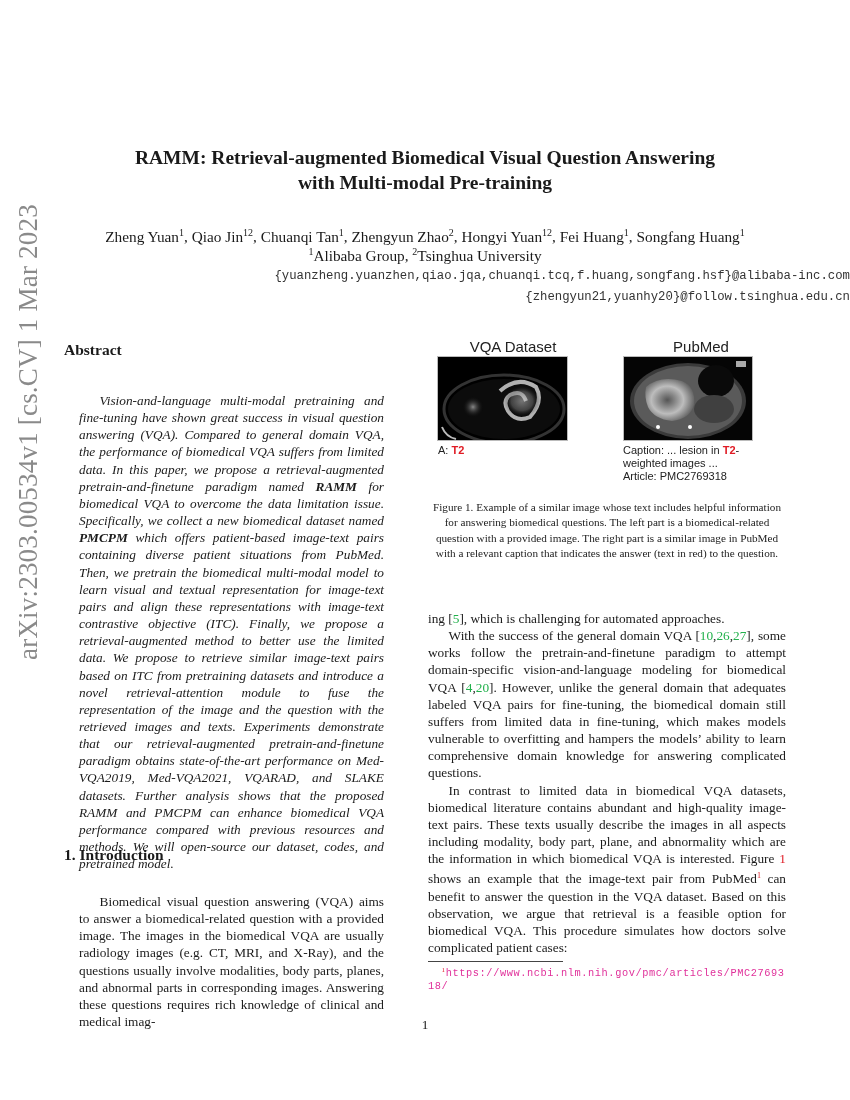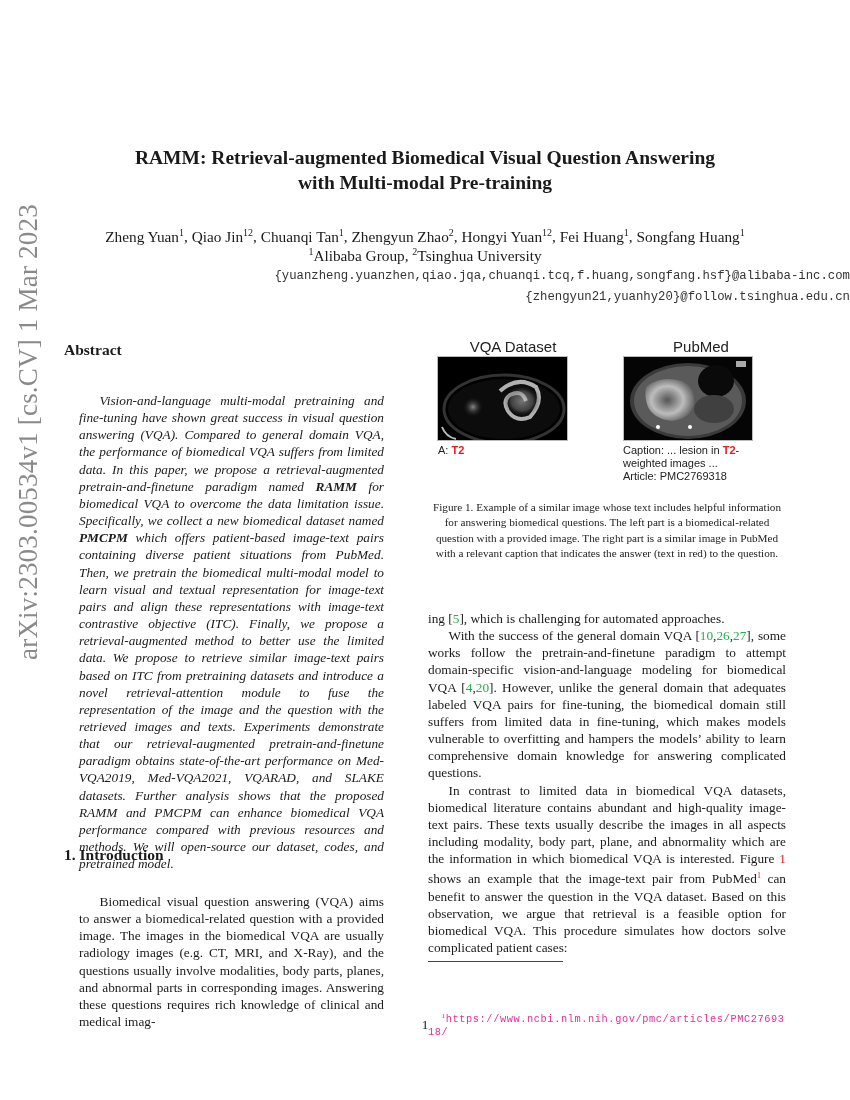--- a/index.html
+++ b/index.html
@@ -26,21 +26,21 @@
   .cite-g { color:#22b14c; }
   .cite-r { color:#e0202a; }
   .fig { position:absolute; left:428px; top:338px; width:358px; height:150px; }
   .fig-panel { position:absolute; top:0; width:170px; }
   .fig-label { text-align:center; font-family:"Liberation Sans", sans-serif; font-size:15px; color:#222; height:18px; }
   .fig-img { position:absolute; top:18px; height:83px; border:1px solid #bbb; overflow:hidden; background:#000; }
   .fig-text { position:absolute; top:106px; font-family:"Liberation Sans", sans-serif; font-size:11px; line-height:13.2px; color:#222; }
   .red-b { color:#e01b24; font-weight:bold; }
   .fig-caption { top:500px; font-size:11.2px; line-height:15.3px; text-align:center; color:#222; }
   .footnote-rule { position:absolute; left:428px; top:961px; width:135px; height:1px; background:#444; }
-  .footnote { position:absolute; left:428px; top:1010px; width:358px; font-family:"Liberation Mono", monospace;
+  .footnote { position:absolute; left:428px; top:964px; width:358px; font-family:"Liberation Mono", monospace;
               font-size:10.3px; line-height:13px; color:#e0309a; letter-spacing:0.6px; }
   .footnote sup { font-family:"Liberation Serif", serif; font-size:7px; color:#e0202a; }
   .page-number { position:absolute; left:0; width:850px; top:1017px; text-align:center; font-size:13.3px; }
 </style>
 </head>
 <body>
 
 <div class="arxiv-stamp">arXiv:2303.00534v1  [cs.CV]  1 Mar 2023</div>
 
 <div class="title">

